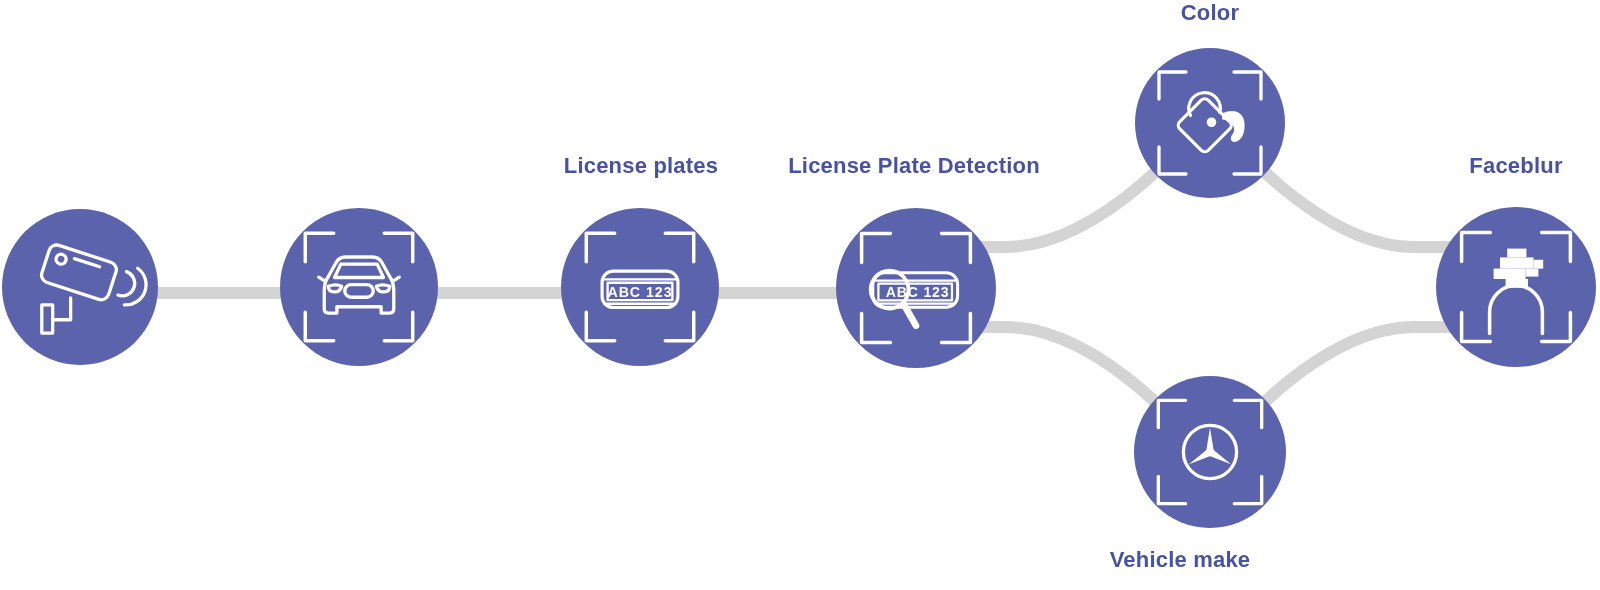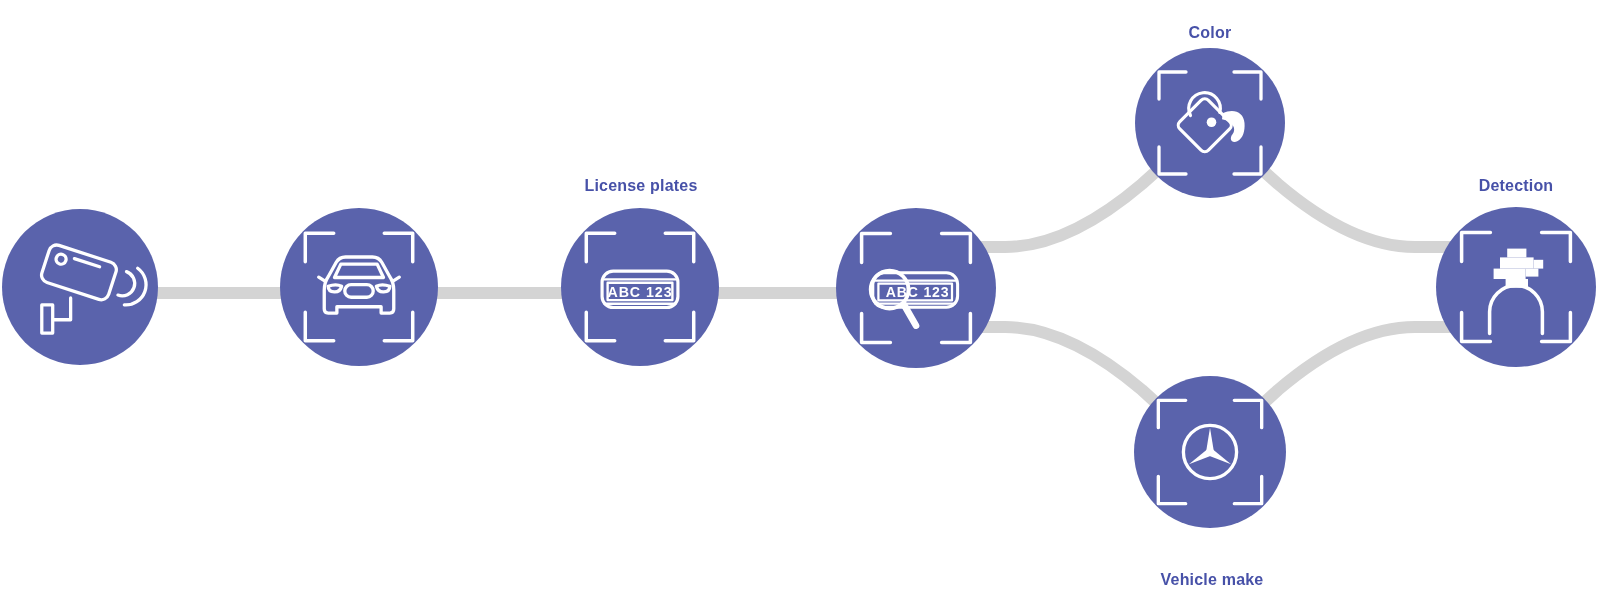--- a/index.html
+++ b/index.html
@@ -39,26 +39,25 @@
     height: 100%;
     display: block;
     color: var(--icon, #FFFFFF);
   }
 
   .node-label {
     position: absolute;
     transform: translateX(-50%);
     white-space: nowrap;
     text-align: center;
-    font-size: 16px;
+    font-size: 22px;
     font-weight: 700;
     letter-spacing: 0.2px;
     color: var(--label, #4751A8);
     line-height: 22px;
-    margin-top: 20px;
   }
 
   .stroked { fill: none; stroke: currentColor; stroke-linejoin: round; stroke-linecap: round; }
 </style>
 </head>
 <body>
 
 <div class="canvas">
 
   <svg class="connectors" viewBox="0 0 1600 590">
@@ -109,20 +108,21 @@
       <g class="stroked">
         <rect x="26" y="40" width="48" height="23" rx="7" stroke-width="2"></rect>
         <line x1="27.5" y1="45.2" x2="72.5" y2="45.2" stroke-width="1.5"></line>
         <line x1="27.5" y1="60.6" x2="72.5" y2="60.6" stroke-width="1.5"></line>
         <rect x="29.5" y="47.3" width="41" height="11" stroke-width="1.5"></rect>
       </g>
       <text x="50" y="56.4" font-size="9" font-weight="bold" letter-spacing="0.6" text-anchor="middle" fill="currentColor" font-family="'Liberation Sans', sans-serif">ABC 123</text>
     </svg>
   </div>
 
+  <div class="node-label" style="left:914px; top:155px;">License Plate Detection</div>
   <div class="node-circle" style="left:836px; top:208px; width:160px; height:160px;">
     <svg viewBox="0 0 100 100">
       <path class="stroked" stroke-width="2.2" d="M16 34 V16 H34 M66 16 H84 V34 M84 66 V84 H66 M34 84 H16 V66"></path>
       <g class="stroked">
         <rect x="23" y="40.5" width="53" height="21.5" rx="7" stroke-width="1.9"></rect>
         <line x1="24.5" y1="45.4" x2="74.5" y2="45.4" stroke-width="1.4"></line>
         <line x1="24.5" y1="59.7" x2="74.5" y2="59.7" stroke-width="1.4"></line>
         <rect x="26.5" y="47.2" width="46" height="10.6" stroke-width="1.4"></rect>
       </g>
       <text x="51" y="55.9" font-size="8.8" font-weight="bold" letter-spacing="0.5" text-anchor="middle" fill="currentColor" font-family="'Liberation Sans', sans-serif">ABC 123</text>
@@ -150,23 +150,23 @@
     <svg viewBox="0 0 100 100">
       <path class="stroked" stroke-width="2.2" d="M16 34 V16 H34 M66 16 H84 V34 M84 66 V84 H66 M34 84 H16 V66"></path>
       <circle class="stroked" cx="50" cy="50" r="17.5" stroke-width="2.2"></circle>
       <g fill="currentColor">
         <polygon points="50,34 47,52.5 53,52.5"></polygon>
         <polygon points="50,34 47,52.5 53,52.5" transform="rotate(120 50 50)"></polygon>
         <polygon points="50,34 47,52.5 53,52.5" transform="rotate(240 50 50)"></polygon>
       </g>
     </svg>
   </div>
-  <div class="node-label" style="left:1212px; top:549px;">Vehicle make</div>
+  <div class="node-label" style="left:1180px; top:549px;">Vehicle make</div>
 
-  <div class="node-label" style="left:1516px; top:155px;">Detection</div>
+  <div class="node-label" style="left:1516px; top:155px;">Faceblur</div>
   <div class="node-circle" style="left:1436px; top:207px; width:160px; height:160px;">
     <svg viewBox="0 0 100 100">
       <path class="stroked" stroke-width="2.2" d="M16 34 V16 H34 M66 16 H84 V34 M84 66 V84 H66 M34 84 H16 V66"></path>
       <path class="stroked" stroke-width="2.2" d="M33.5 79 V65.5 A 16.5 16.5 0 0 1 66.5 65.5 V79"></path>
       <g fill="currentColor">
         <rect x="44.5" y="26" width="12" height="5.5"></rect>
         <rect x="40" y="31.5" width="21" height="7"></rect>
         <rect x="61" y="33" width="6" height="5.5"></rect>
         <rect x="36" y="38.5" width="20" height="6.5"></rect>
         <rect x="56" y="38.5" width="8" height="5"></rect>

